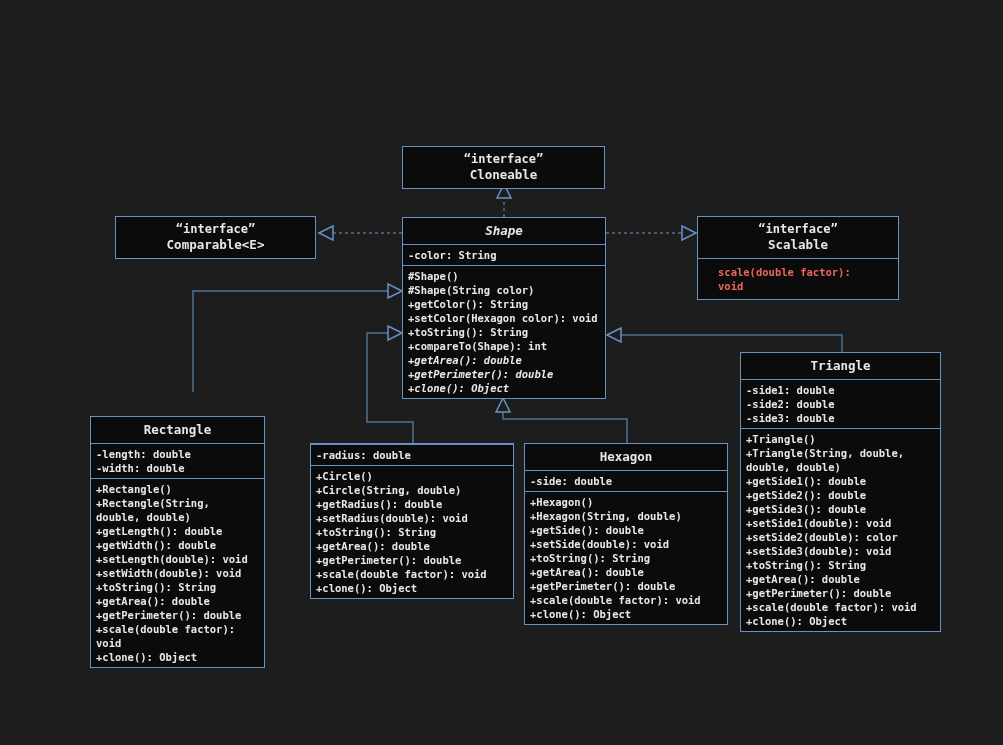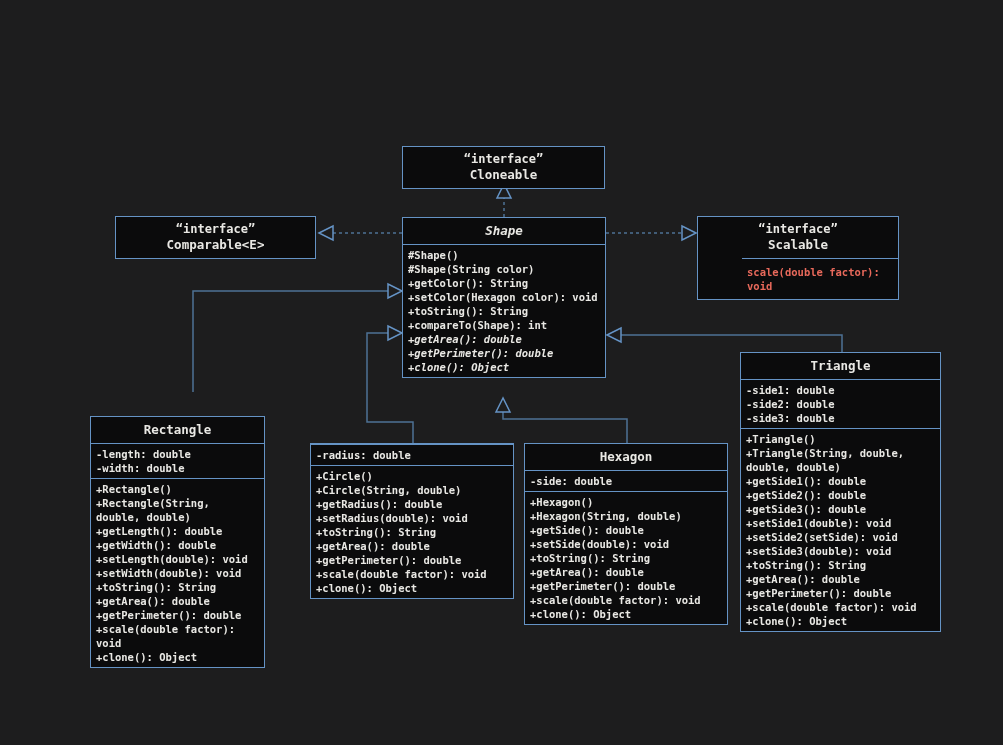--- a/index.html
+++ b/index.html
@@ -13,21 +13,21 @@
   .uml-box{position:absolute;background:var(--box_fill);border:1px solid var(--border);
            color:var(--text);font-weight:700;box-sizing:border-box;}
   .hdr{text-align:center;padding:5px 13px;}
   .stereo{font-size:12px;line-height:15px;}
   .cname{font-size:12.5px;line-height:16px;}
   .cname.abstract{font-style:italic;}
   .compartment{border-top:1px solid var(--border);padding:3px 5px;
                font-size:10.5px;line-height:14px;white-space:normal;word-break:normal;}
   .compartment .line{min-height:14px;}
   .compartment .line.it{font-style:italic;}
-  .pad-lg{padding:6px 5px;margin-left:44px;}
+  .pad-lg{padding:6px 20px;}
   
   #cloneable{left:402px;top:146px;width:203px;}
   #comparable{left:115px;top:216px;width:201px;}
   #shape{left:402px;top:217px;width:204px;}
   #scalable{left:697px;top:216px;width:202px;}
   #rectangle{left:90px;top:416px;width:175px;}
   #circle{left:310px;top:443px;width:204px;}
   #hexagon{left:524px;top:443px;width:204px;}
   #triangle{left:740px;top:352px;width:201px;}
   
@@ -75,20 +75,23 @@
     <div class="hdr">
       <div class="stereo">“interface”</div>
       <div class="cname">Comparable&lt;E&gt;</div>
     </div>
   </div>
 
   <div class="uml-box" id="shape">
     <div class="hdr">
       <div class="cname abstract">Shape</div>
     </div>
+    <div class="compartment">
+        <div class="line">-color: String</div>
+      </div>
     <div class="compartment">
         <div class="line">#Shape()</div>
         <div class="line">#Shape(String color)</div>
         <div class="line">+getColor(): String</div>
         <div class="line">+setColor(Hexagon color): void</div>
         <div class="line">+toString(): String</div>
         <div class="line">+compareTo(Shape): int</div>
         <div class="line it">+getArea(): double</div>
         <div class="line it">+getPerimeter(): double</div>
         <div class="line it">+clone(): Object</div>
@@ -174,21 +177,21 @@
         <div class="line">-side2: double</div>
         <div class="line">-side3: double</div>
       </div>
     <div class="compartment">
         <div class="line">+Triangle()</div>
         <div class="line">+Triangle(String, double, double, double)</div>
         <div class="line">+getSide1(): double</div>
         <div class="line">+getSide2(): double</div>
         <div class="line">+getSide3(): double</div>
         <div class="line">+setSide1(double): void</div>
-        <div class="line">+setSide2(setSide): void</div>
+        <div class="line">+setSide2(double): color</div>
         <div class="line">+setSide3(double): void</div>
         <div class="line">+toString(): String</div>
         <div class="line">+getArea(): double</div>
         <div class="line">+getPerimeter(): double</div>
         <div class="line">+scale(double factor): void</div>
         <div class="line">+clone(): Object</div>
       </div>
   </div>
 
 </div>

